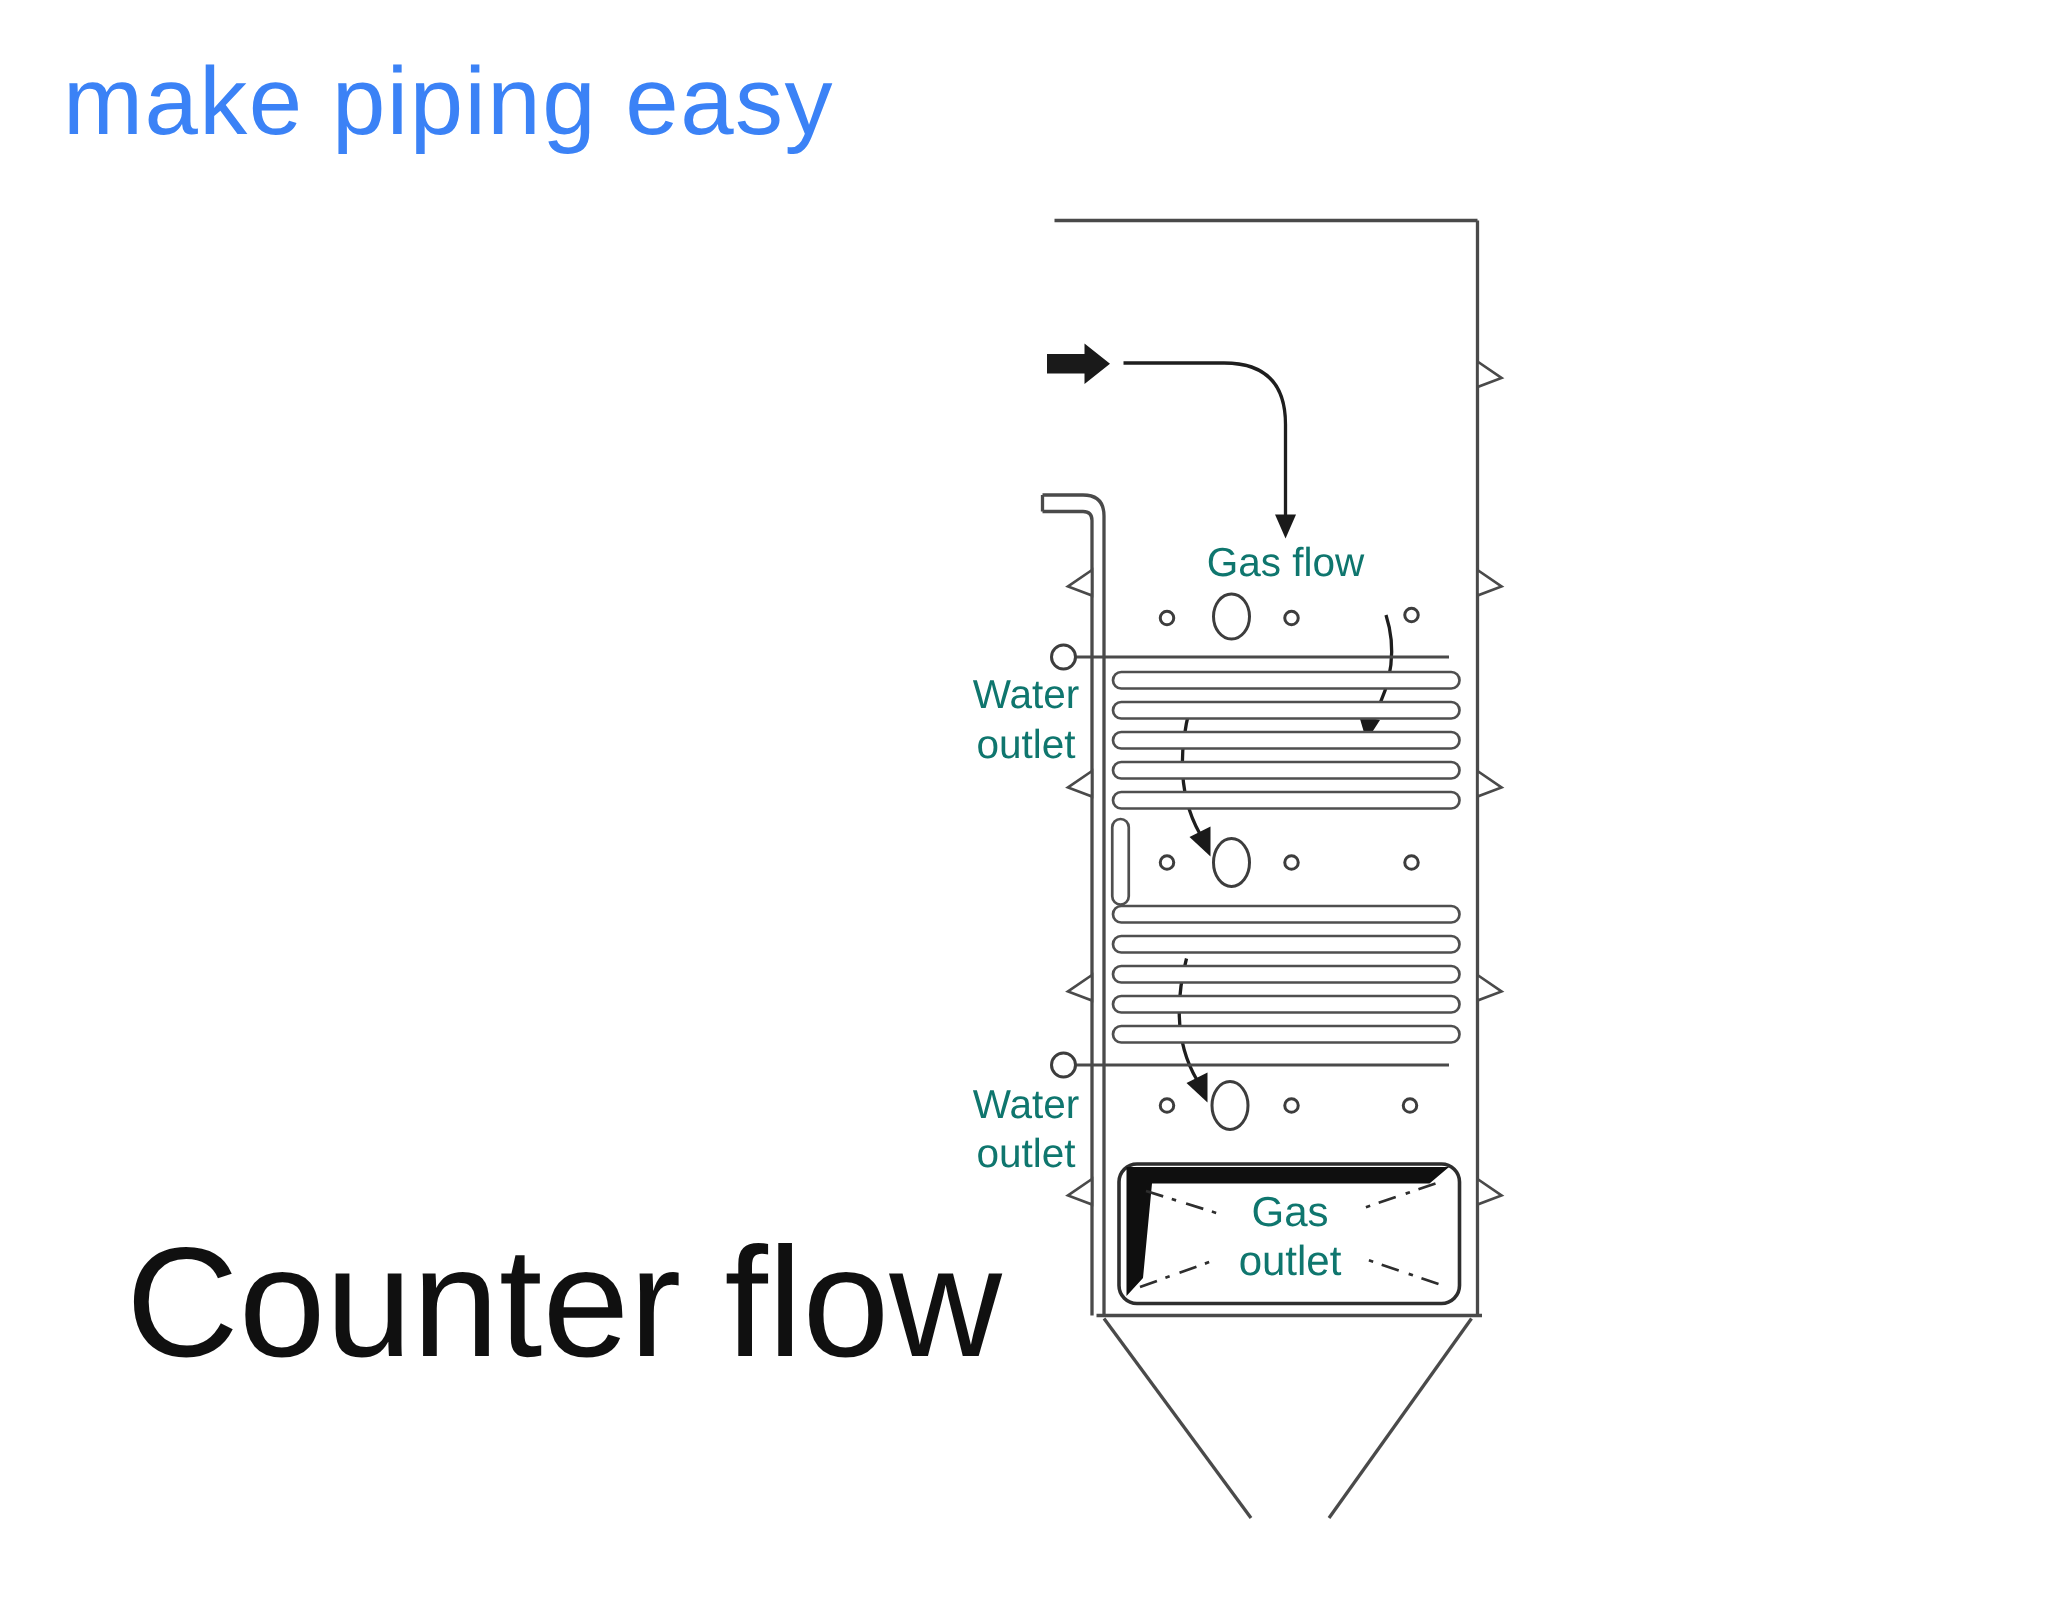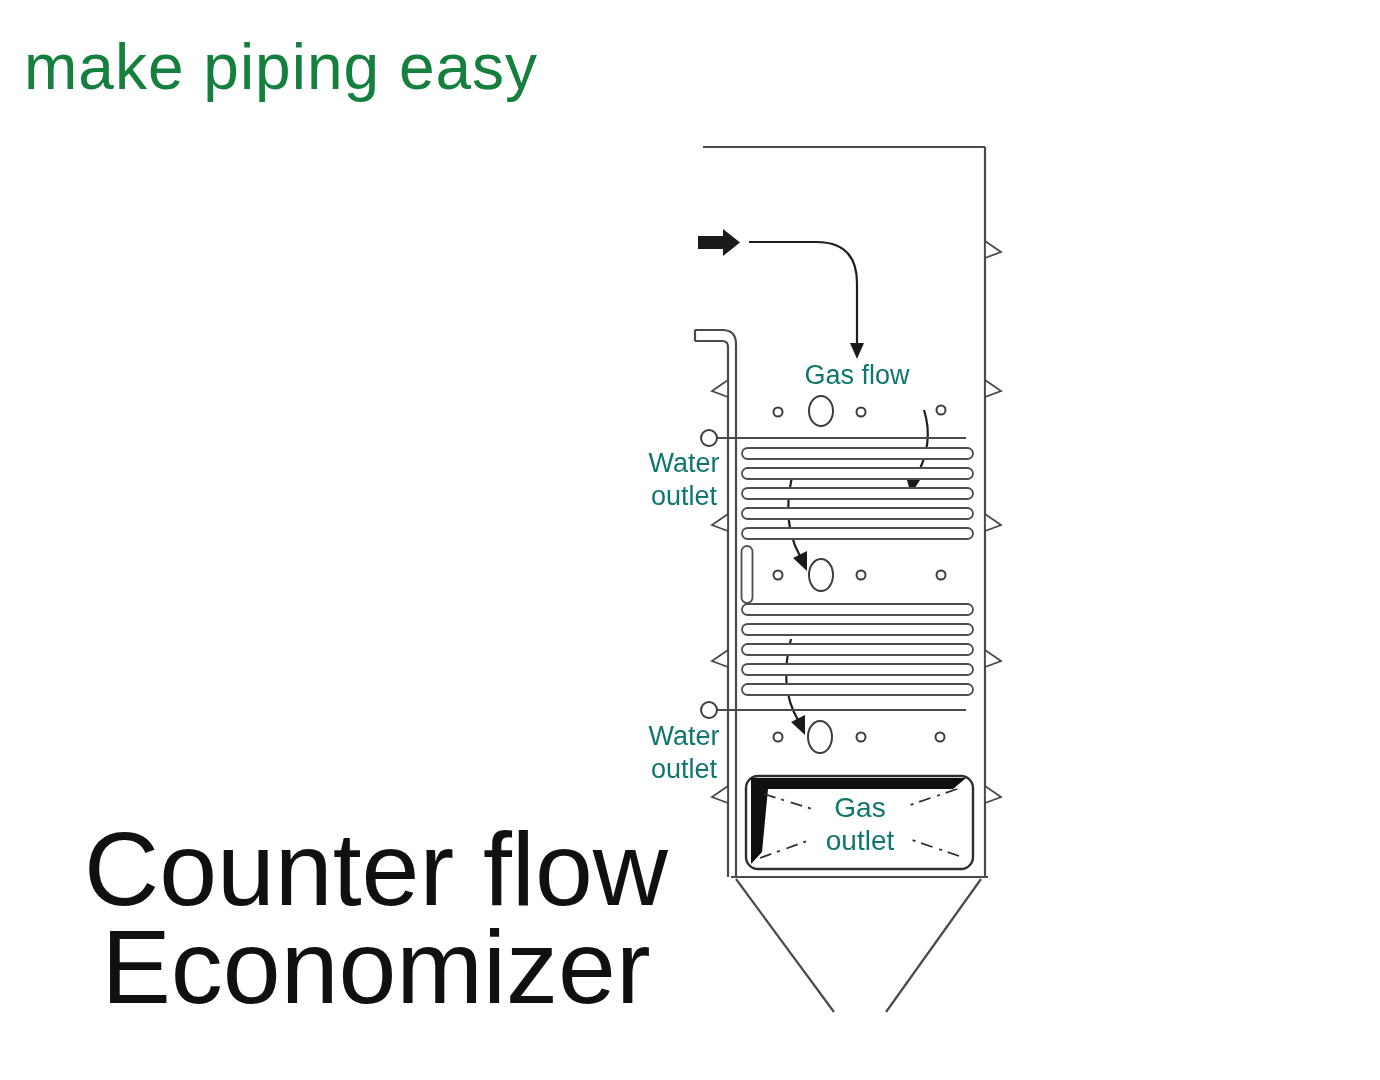--- a/index.html
+++ b/index.html
@@ -5,22 +5,22 @@
   html,body{margin:0;padding:0;}
   body{
     width:1380px;height:1080px;
     background:#ffffff;
     font-family:"Liberation Sans", sans-serif;
     color:#222;
     overflow:hidden;
   }
   .stage{position:relative;width:1380px;height:1080px;background:#ffffff;}
   .tagline{
-    position:absolute;left:24px;top:34px;
-    font-size:64px;line-height:1.05;color:#15803d;
+    position:absolute;left:42px;top:34px;
+    font-size:64px;line-height:1.05;color:#3b82f6;
     letter-spacing:1px;white-space:nowrap;
   }
   .heading{
     position:absolute;left:55px;top:820px;width:642px;
     font-size:104px;line-height:98px;color:#101010;
     text-align:center;white-space:nowrap;
   }
   .diagram-svg{position:absolute;left:0;top:0;}
   .dlabel{
     position:absolute;color:#0f766e;text-align:center;
@@ -33,21 +33,20 @@
 </style>
 </head>
 <body>
 
 <div class="stage">
 
   <div class="tagline">make piping easy</div>
 
   <div class="heading">
     <div>Counter flow</div>
-    <div>Economizer</div>
   </div>
 
   <svg class="diagram-svg" width="1380" height="1080" viewBox="0 0 1380 1080">
 
     <g stroke="#4a4a4a" stroke-width="2.2" fill="none">
       <path d="M 703 147 H 985"></path>
       <path d="M 985 147 V 877"></path>
 
       <path d="M 695 330 H 722 Q 736 330 736 344 V 877"></path>
       <path d="M 695 341 H 722 Q 728 341 728 347 V 877"></path>

